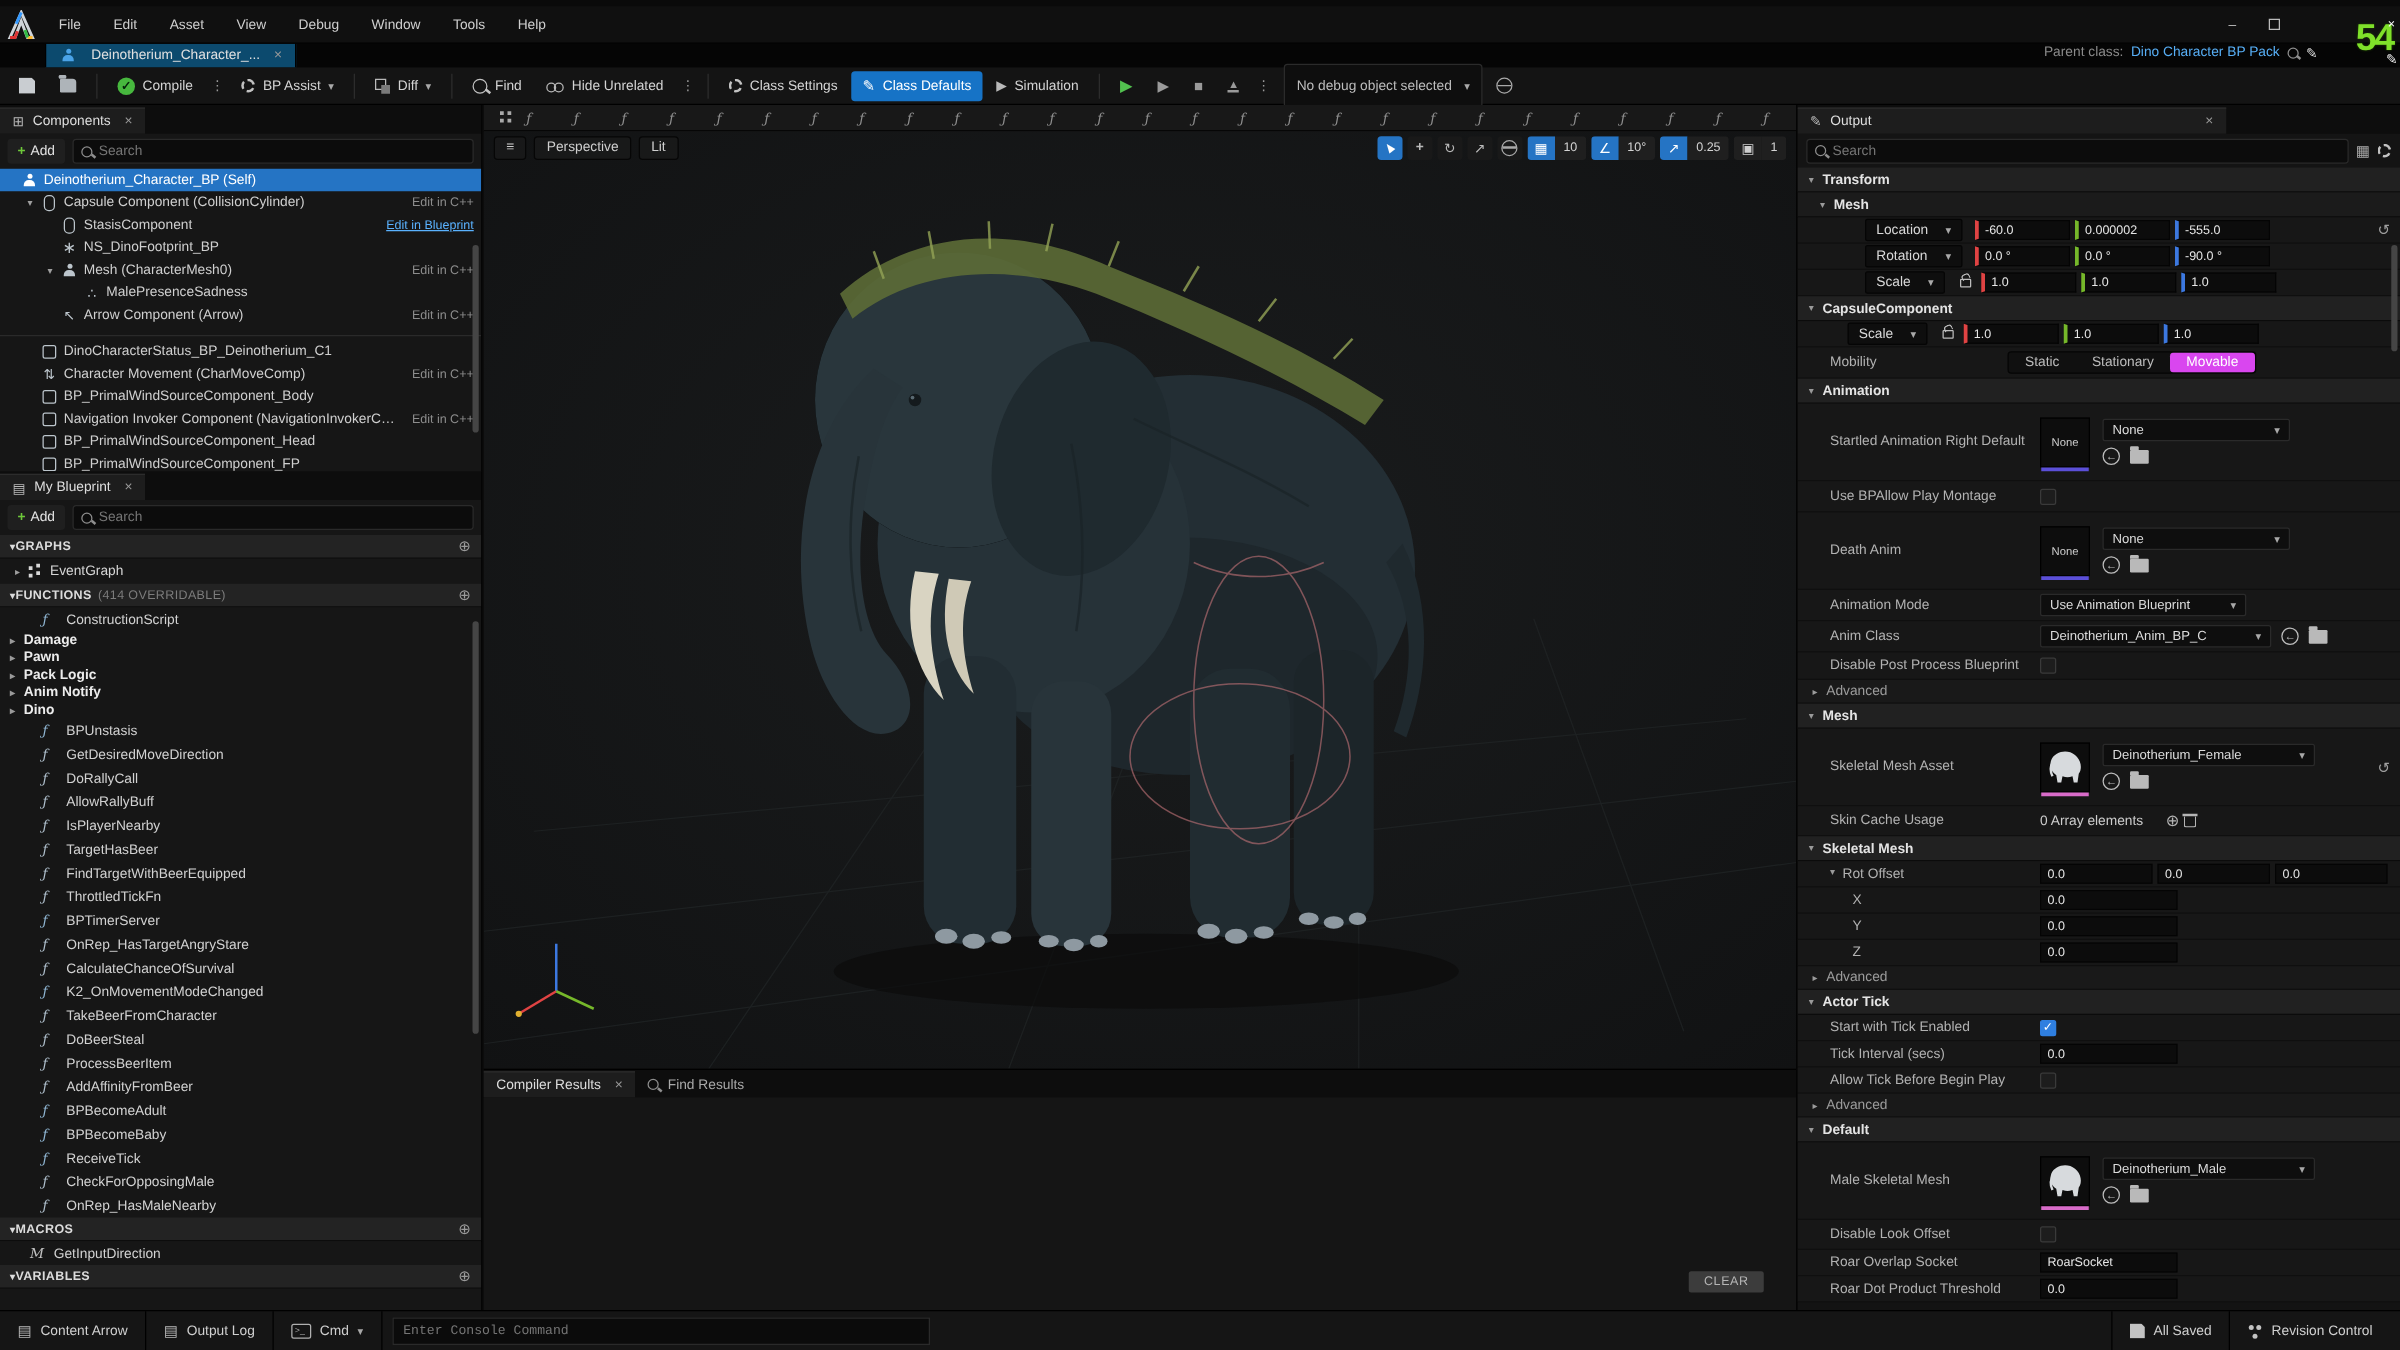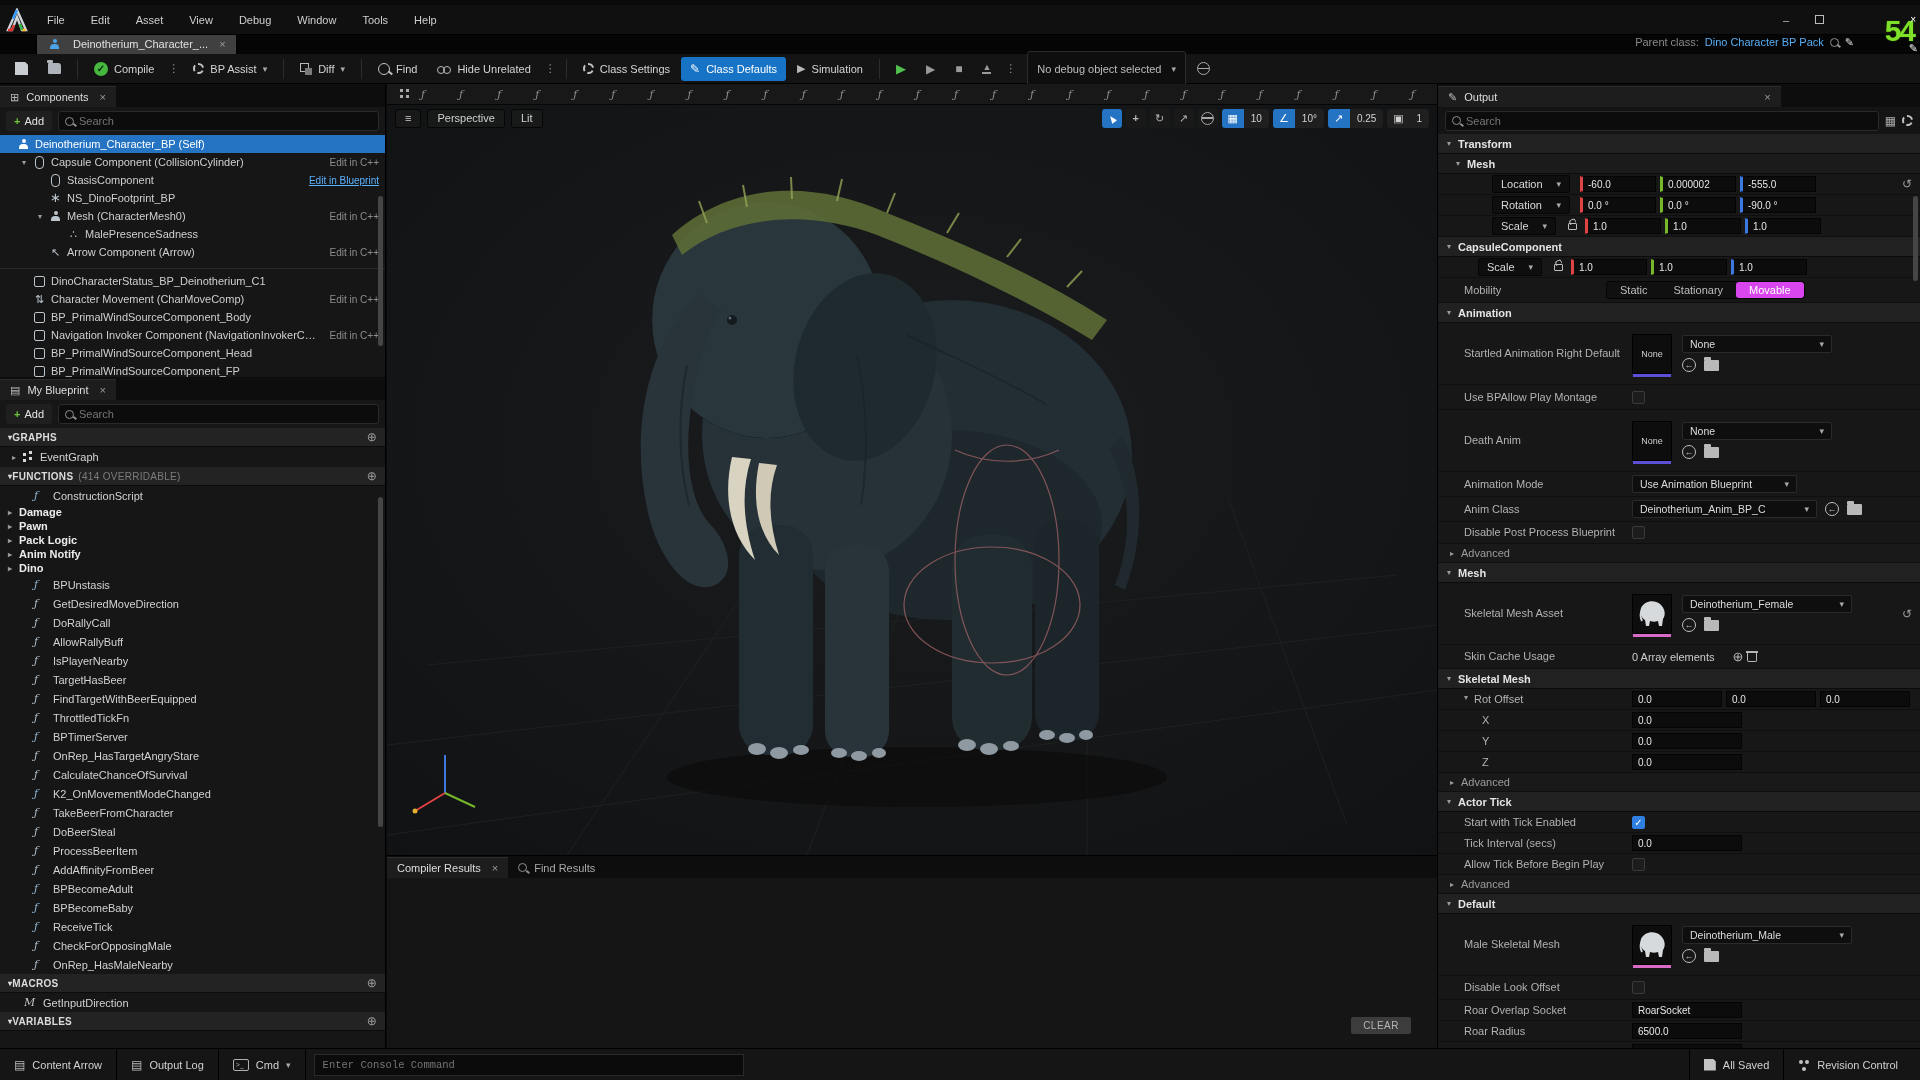--- a/index.html
+++ b/index.html
@@ -10,21 +10,21 @@
   #logo{width:34px;height:30px;display:flex;align-items:center;justify-content:center}
   .menu-item{padding:0 13px;height:30px;display:flex;align-items:center;color:#cfcfcf;cursor:default}
   #win-controls{margin-left:auto;display:flex;align-items:center;gap:26px;padding-right:96px;color:#bbb}
   .win-square{width:9px;height:9px;border:1px solid #bbb;display:inline-block}
   #fps-cluster{position:absolute;right:6px;top:16px;text-align:right;line-height:1;z-index:9}
   #fps-num{color:#7fe02a;font-size:30px;font-weight:bold;letter-spacing:-2px;text-shadow:0 0 2px #234d00}
   #fps-close{position:absolute;right:-2px;top:-1px;color:#fff;font-size:10px}
   #fps-pencil{position:absolute;right:-4px;bottom:-8px;color:#eee;font-size:11px}
   
   #tabbar{position:absolute;left:0;top:30px;width:1920px;height:24px;background:#050505;display:flex;align-items:flex-end}
-  .asset-tab{height:22px;margin-left:36px;background:#404040;border:1px solid #000;border-bottom:none;display:flex;align-items:center;gap:7px;padding:0 10px;color:#e0e0e0}
+  .asset-tab{height:22px;margin-left:36px;background:#0c4a6e;border:1px solid #000;border-bottom:none;display:flex;align-items:center;gap:7px;padding:0 10px;color:#e0e0e0}
   .tab-close{color:#9a9a9a;font-size:11px;margin-left:4px}
   #parentclass{margin-left:auto;display:flex;align-items:center;gap:6px;padding-right:66px;color:#8a8a8a}
   #parentclass .pc-val{color:#57aef5}
   
   #toolbar{position:absolute;left:0;top:54px;width:1920px;height:30px;background:#141414;border-bottom:1px solid #000;display:flex;align-items:center;padding-left:6px;gap:2px}
   .tb-btn{height:24px;display:flex;align-items:center;gap:6px;padding:0 9px;border-radius:3px;color:#d4d4d4;cursor:default}
   .tb-sep{width:1px;height:20px;background:#2c2c2c;margin:0 5px}
   .tb-kebab{color:#9a9a9a;padding:0 3px}
   .caret{font-size:9px;color:#a9a9a9}
   .tb-blue{background:#1673c6;color:#fff}
@@ -1078,24 +1078,20 @@
   </div>
   <div class="drow" style="height:24px">
     <span class="dlabel">Disable Look Offset</span>
     <span class="cb"></span>
   </div>
   <div class="drow">
     <span class="dlabel">Roar Overlap Socket</span>
     <span class="vfield plain" style="width:110px">RoarSocket</span>
   </div>
   <div class="drow">
-    <span class="dlabel">Roar Radius</span>
-    <span class="vfield plain" style="width:110px">6500.0</span>
-  </div>
-  <div class="drow">
     <span class="dlabel">Roar Dot Product Threshold</span>
     <span class="vfield plain" style="width:110px">0.0</span>
   </div>
 
   <div class="vscroll" style="right:2px;top:112px;height:85px"></div>
 </div>
 
 <div id="statusbar">
   <div class="sb-btn">
     <span class="sb-icon">▤</span>

